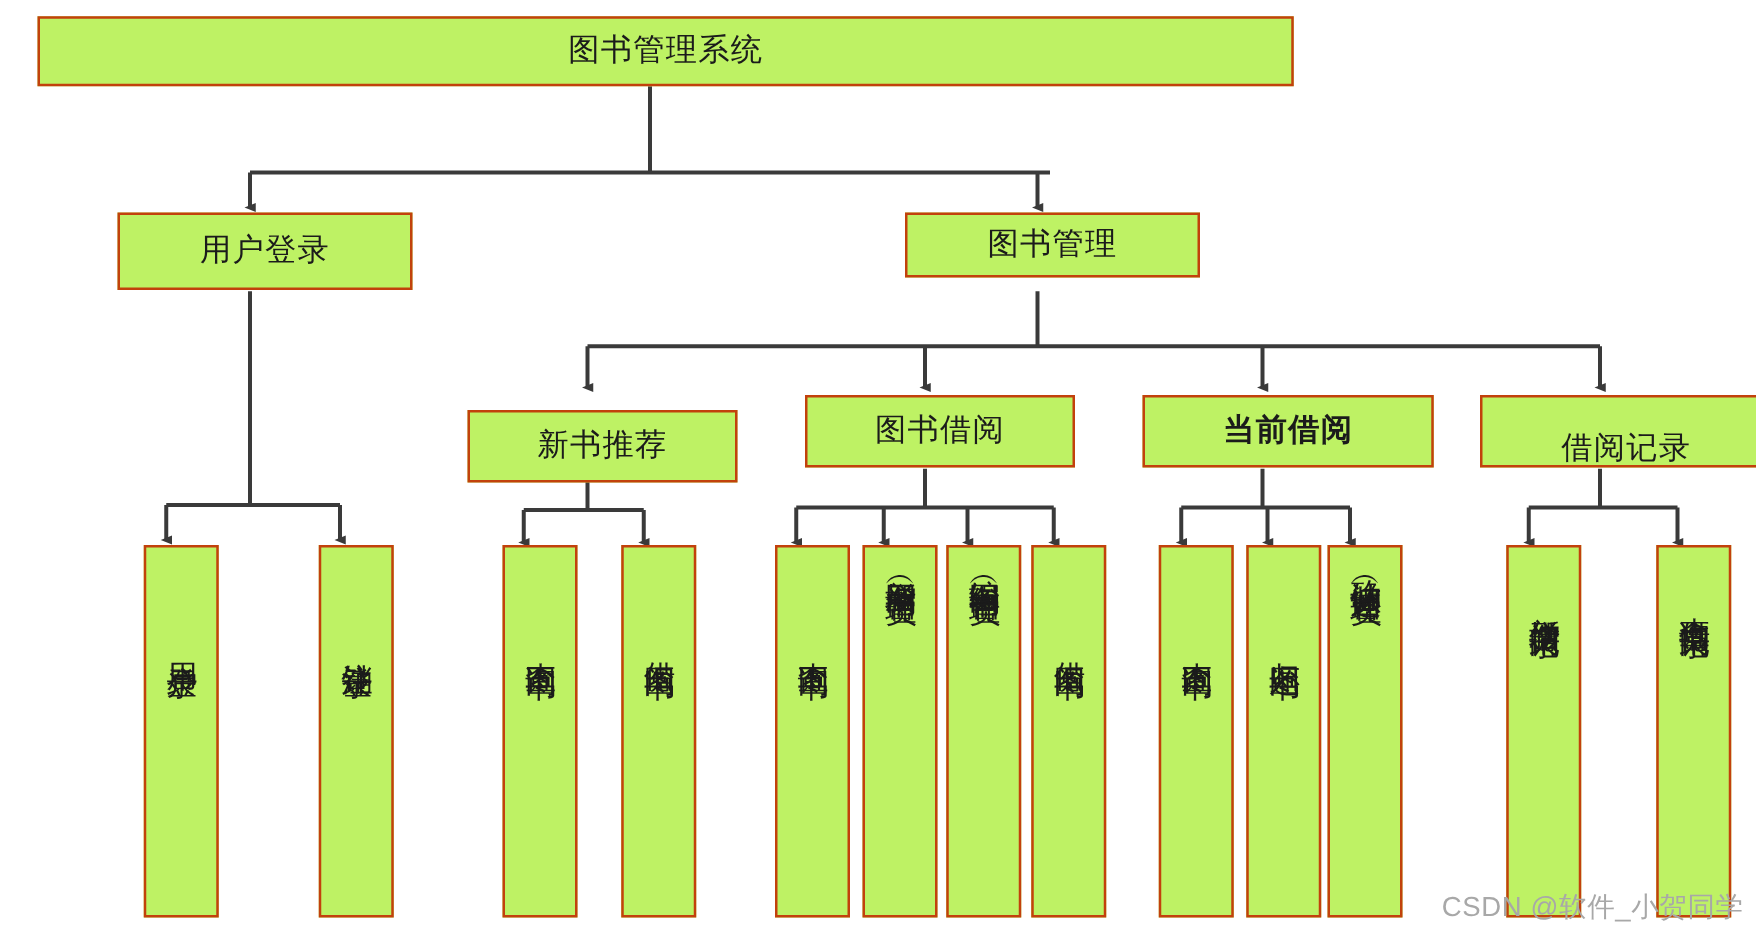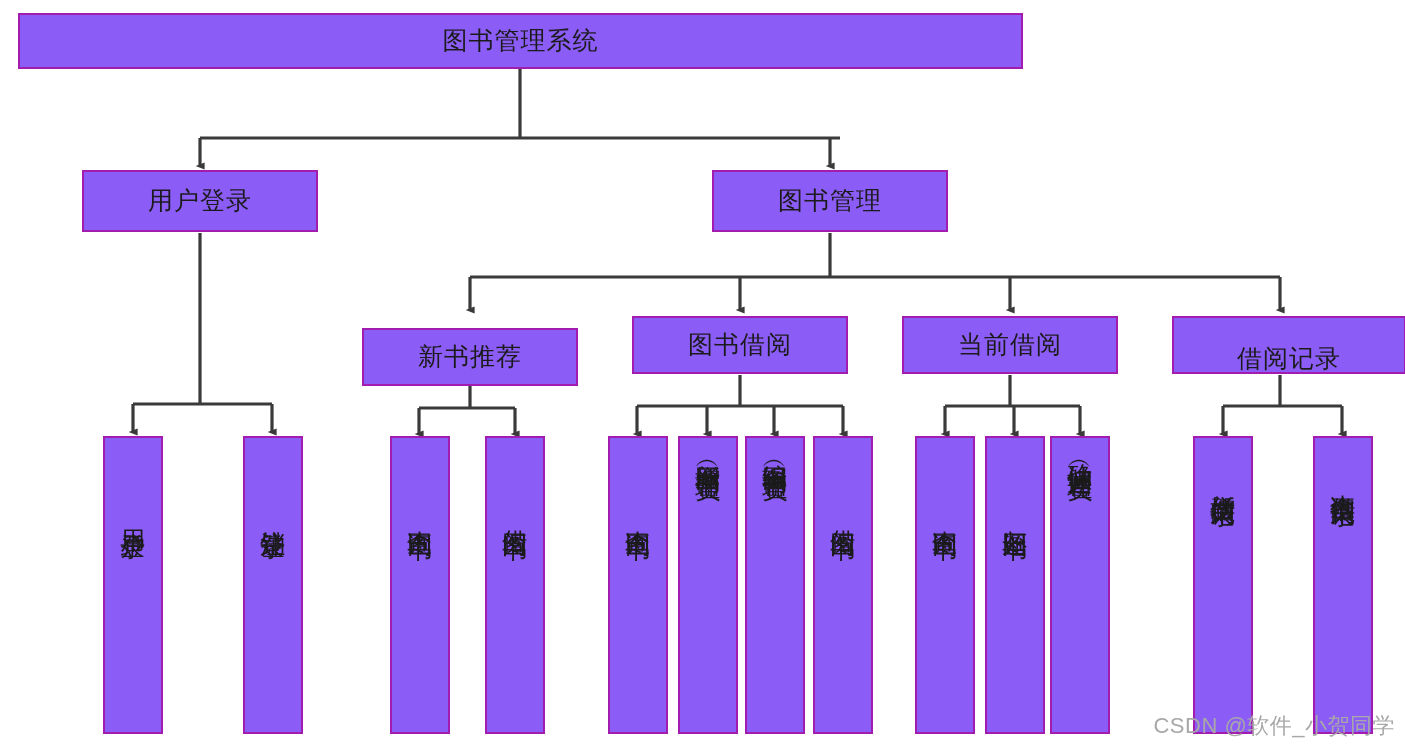--- a/index.html
+++ b/index.html
@@ -18,26 +18,27 @@
   svg.edges {
     position: absolute;
     left: 0;
     top: 0;
     width: 1405px;
     height: 747px;
   }
   .node {
     position: absolute;
     box-sizing: border-box;
-    border: 2px solid #a21caf;
-    background: #8b5cf6;
+    border: 2px solid #c2410c;
+    background: #bef264;
     display: flex;
     align-items: center;
     justify-content: center;
     color: #1b1b1b;
+    margin-left: 12px;
   }
   .node.horiz {
     font-size: 25px;
     letter-spacing: 1px;
     line-height: 1.1;
   }
   .node.vert {
     writing-mode: vertical-rl;
     text-orientation: upright;
     font-size: 25px;
@@ -121,31 +122,31 @@
     </g>
   </svg>
 
   <div class="node horiz" style="left:18px; top:13px; width:1005px; height:56px;">
     <span>图书管理系统</span>
   </div>
 
   <div class="node horiz" style="left:82px; top:170px; width:236px; height:62px;">
     <span>用户登录</span>
   </div>
-  <div class="node horiz" style="left:712px; top:170px; width:236px; height:62px;">
+  <div class="node horiz" style="left:712px; top:170px; width:236px; height:52px;">
     <span>图书管理</span>
   </div>
 
   <div class="node horiz" style="left:362px; top:328px; width:216px; height:58px;">
     <span>新书推荐</span>
   </div>
   <div class="node horiz" style="left:632px; top:316px; width:216px; height:58px;">
     <span>图书借阅</span>
   </div>
-  <div class="node horiz" style="left:902px; top:316px; width:216px; height:58px;">
+  <div class="node horiz" style="left:902px; top:316px; width:233px; height:58px;font-weight:bold;">
     <span>当前借阅</span>
   </div>
   <div class="node horiz" style="left:1172px; top:316px; width:234px; height:58px;align-items:flex-end;">
     <span>借阅记录</span>
   </div>
 
   <div class="node vert" style="left:103px; top:436px; width:60px; height:298px; padding-top:72px;">
     <span class="vtext">用户登录</span>
   </div>
   <div class="node vert" style="left:243px; top:436px; width:60px; height:298px; padding-top:72px;">

